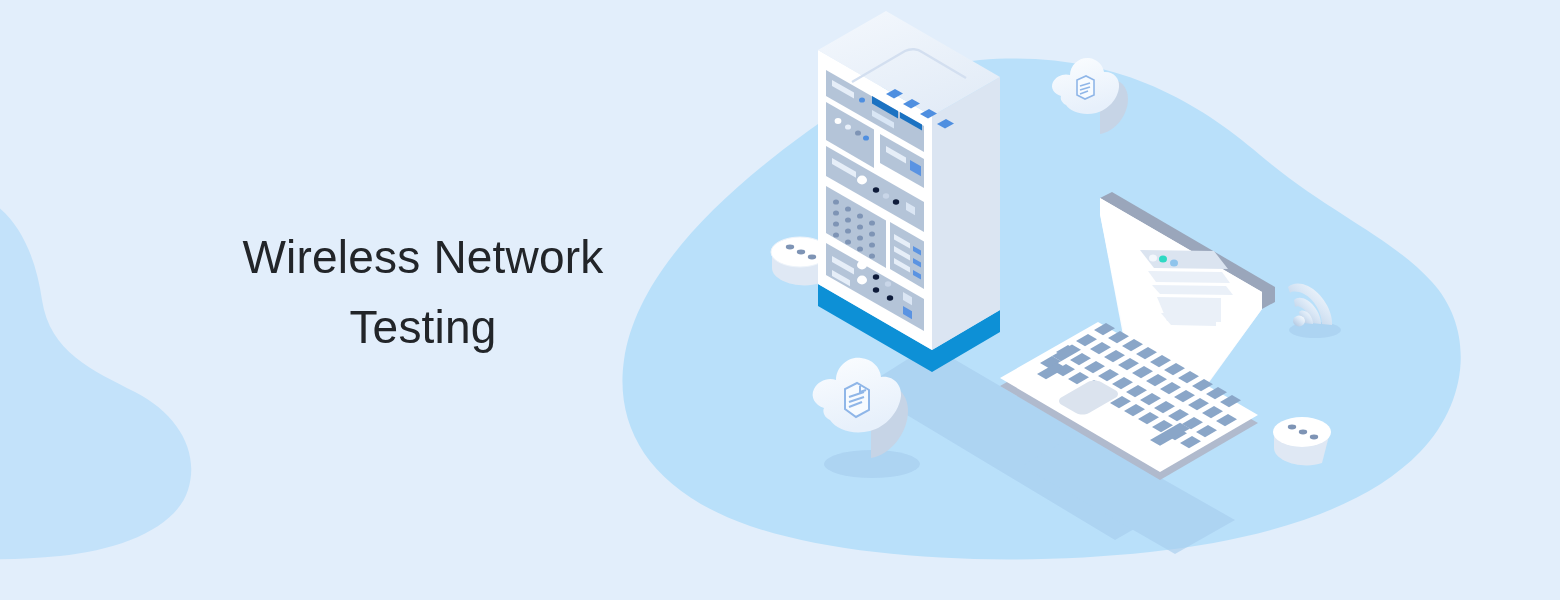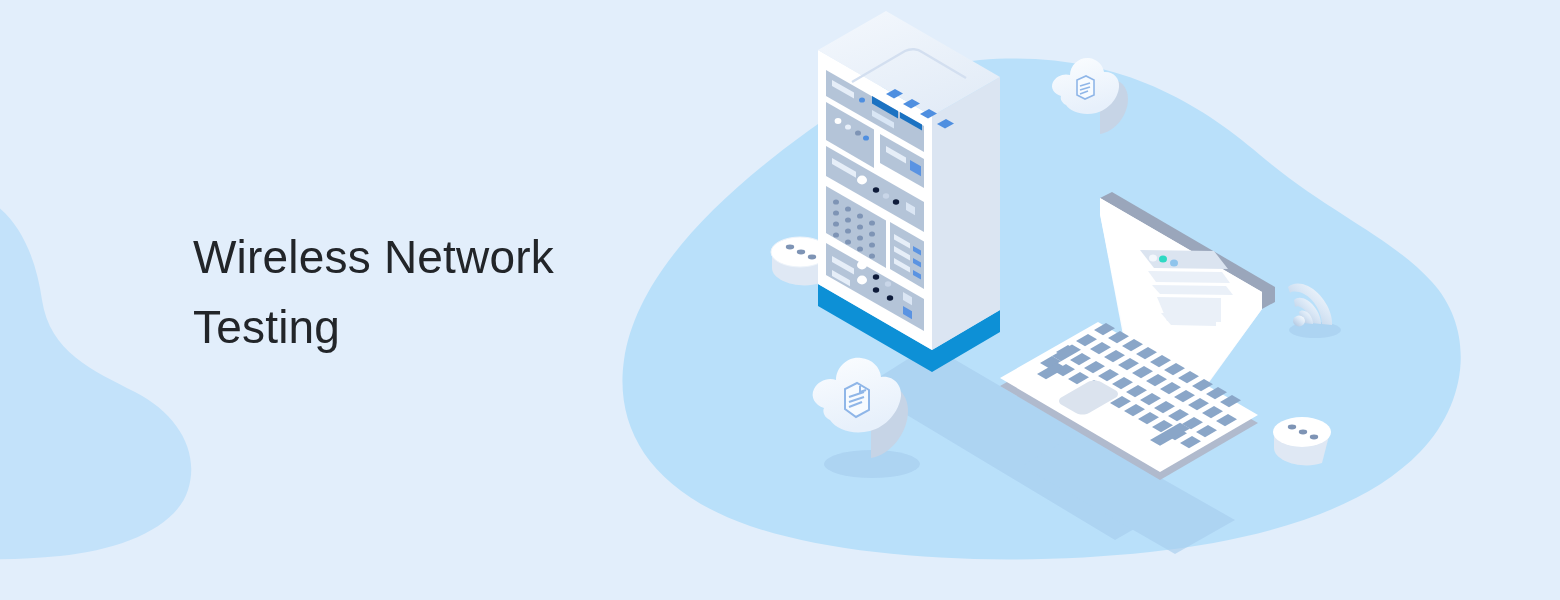--- a/index.html
+++ b/index.html
@@ -6,20 +6,21 @@
   html, body {
     width:1560px; height:600px;
     overflow:hidden;
     font-family:"Liberation Sans", sans-serif;
   }
   #banner {
     position:relative;
     width:1560px; height:600px;
     background:#737373;
     overflow:hidden;
+    text-align:center;
   }
   #bg-layer { position:absolute; inset:0; width:1560px; height:600px; }
   #art-layer { position:absolute; inset:0; width:1560px; height:600px; }
 
   #headline {
     position:absolute;
     left:193px; top:222px;
     width:460px;
     color:#222529;
     font-size:46px;

